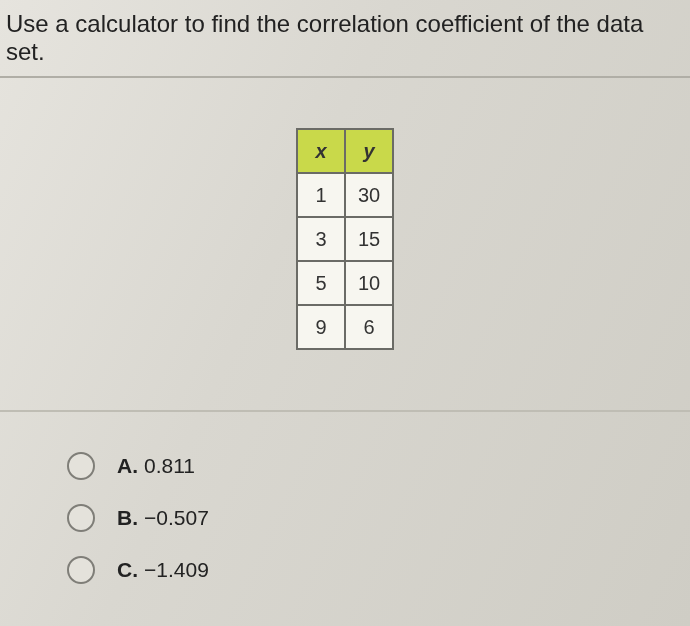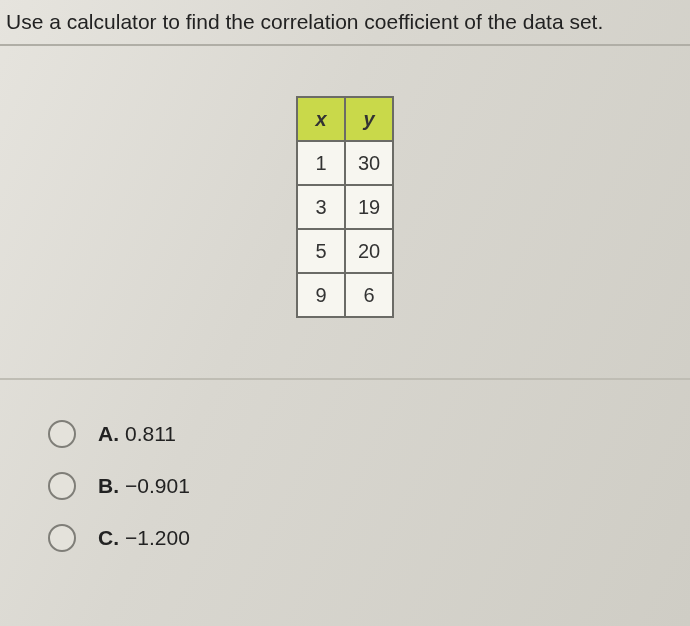--- a/index.html
+++ b/index.html
@@ -12,21 +12,21 @@
     position: relative;
   }
   .page {
     width: 690px;
     height: 626px;
     background: linear-gradient(115deg, #e6e4de 0%, #d9d7d0 40%, #cfcdc5 100%);
     border-bottom: 1px solid #b5b3ab;
   }
   .question {
     padding: 10px 9px 10px 6px;
-    font-size: 21px;
+    font-size: 24px;
     color: #222;
     border-bottom: 2px solid #b0aea6;
   }
   .table-wrap {
     display: flex;
     justify-content: center;
     padding-top: 50px;
     padding-bottom: 40px;
   }
   table.data {
@@ -47,20 +47,21 @@
     font-style: italic;
     font-weight: bold;
   }
   .divider {
     height: 2px;
     background: #bfbdb4;
     margin-top: 20px;
   }
   .options {
     padding: 40px 0 0 48px;
+    margin-left: 19px;
   }
   .option-row {
     display: flex;
     align-items: center;
     margin-bottom: 24px;
     cursor: pointer;
   }
   .radio {
     width: 24px;
     height: 24px;
@@ -94,25 +95,25 @@
           <th>y</th>
         </tr>
       </thead>
       <tbody>
         <tr>
           <td>1</td>
           <td>30</td>
         </tr>
         <tr>
           <td>3</td>
-          <td>19</td>
+          <td>15</td>
         </tr>
         <tr>
           <td>5</td>
-          <td>20</td>
+          <td>10</td>
         </tr>
         <tr>
           <td>9</td>
           <td>6</td>
         </tr>
       </tbody>
     </table>
   </div>
 
   <div class="divider"></div>
@@ -122,26 +123,26 @@
     <div class="option-row">
       <div class="radio"></div>
       <div class="opt-label">
         <span class="letter">A.</span><span>0.811</span>
       </div>
     </div>
 
     <div class="option-row">
       <div class="radio"></div>
       <div class="opt-label">
-        <span class="letter">B.</span><span>−0.901</span>
+        <span class="letter">B.</span><span>−0.507</span>
       </div>
     </div>
 
     <div class="option-row">
       <div class="radio"></div>
       <div class="opt-label">
-        <span class="letter">C.</span><span>−1.200</span>
+        <span class="letter">C.</span><span>−1.409</span>
       </div>
     </div>
 
   </div>
 
 </div>
 
 </body></html>

